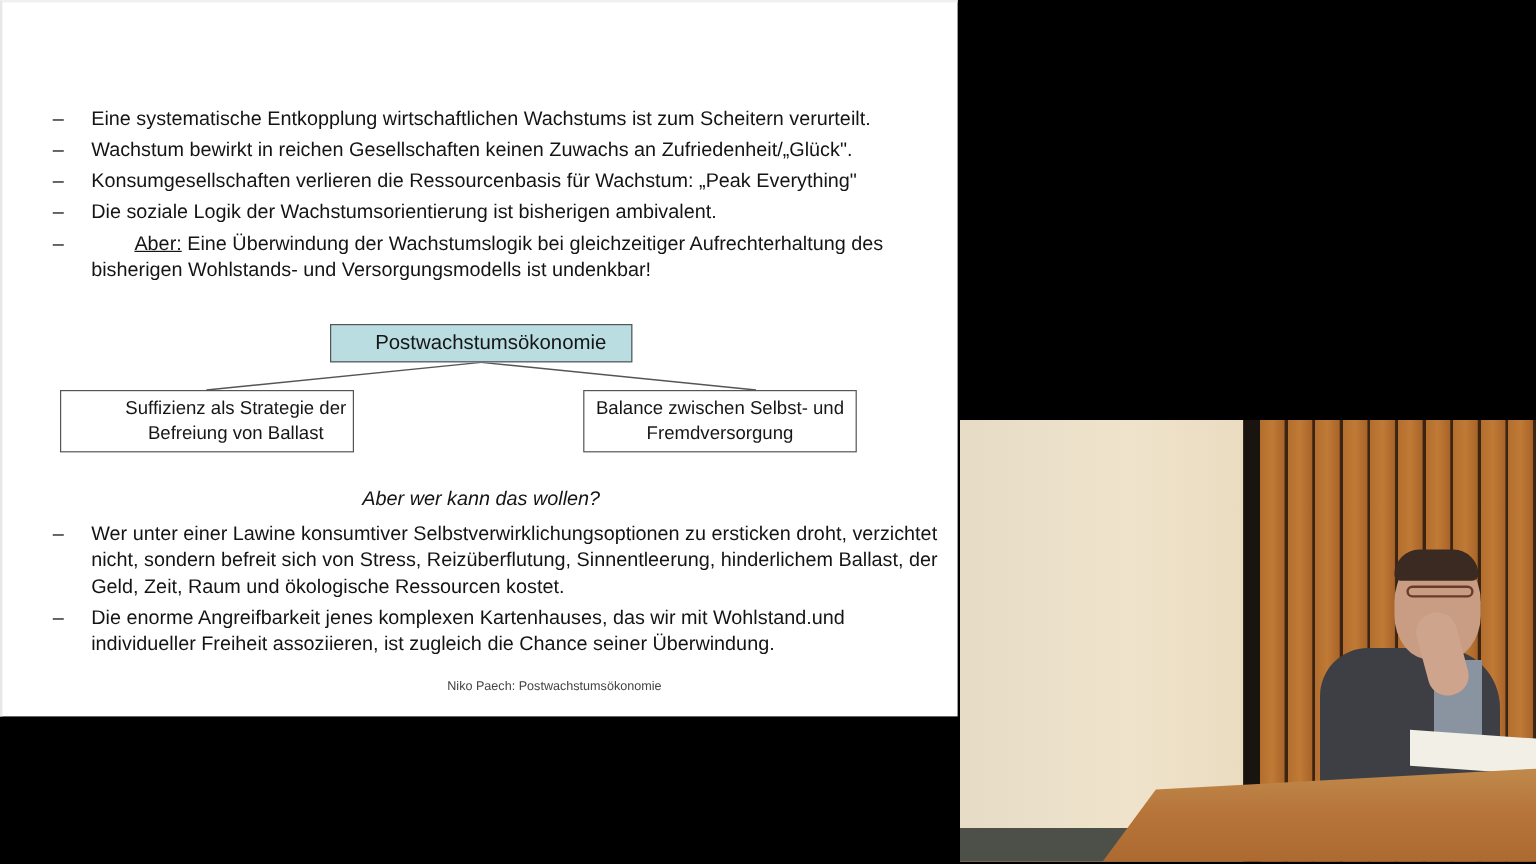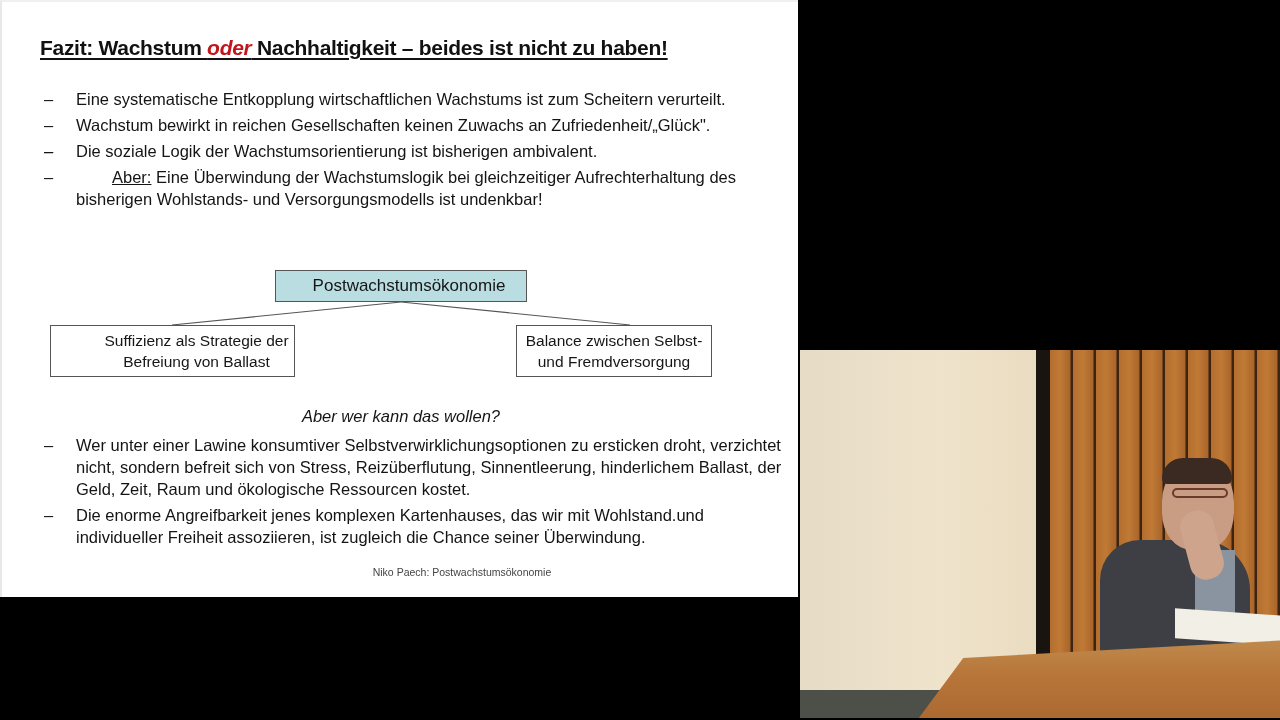--- a/index.html
+++ b/index.html
@@ -24,21 +24,21 @@
   .bullets .u { text-decoration: underline; margin-left: 36px; }
   .b1 { top: 86px; width: 740px; }
   .diagram { position: absolute; left: 0; top: 0; width: 798px; height: 400px; pointer-events: none; }
   .box {
     position: absolute; border: 1px solid #555; box-sizing: border-box;
     display: flex; align-items: center; justify-content: center; text-align: center;
     color: #161616; background: #fff;
   }
   .box.top { left: 273px; top: 268px; width: 252px; height: 32px; background: #b9dde0; font-size: 17px; padding-left: 16px; }
   .box.left { left: 48px; top: 323px; width: 245px; height: 52px; font-size: 15.5px; line-height: 21px; padding-left: 48px; }
-  .box.right { left: 514px; top: 323px; width: 196px; height: 52px; font-size: 15.5px; line-height: 21px; }
+  .box.right { left: 484px; top: 323px; width: 228px; height: 52px; font-size: 15.5px; line-height: 21px; }
   .question {
     position: absolute; left: 0; width: 798px; top: 405px; text-align: center;
     font-size: 16.5px; font-weight: normal; font-style: italic; color: #141414;
   }
   .b2 { top: 432px; width: 750px; }
   .footer {
     position: absolute; left: 0; width: 920px; top: 564px; text-align: center;
     font-size: 10.5px; color: #444;
   }
   .video {
@@ -58,26 +58,25 @@
   .glasses { position: absolute; left: 372px; top: 138px; width: 56px; height: 10px; border: 2px solid #6a3a2a; border-radius: 6px; box-sizing: border-box; }
   .hand { position: absolute; left: 385px; top: 160px; width: 34px; height: 70px; background: #cfa48c; border-radius: 16px; transform: rotate(-15deg); }
   .laptop { position: absolute; left: 375px; top: 262px; width: 110px; height: 30px; background: #f1efe6; transform: skewY(4deg); }
   .podium { position: absolute; left: 110px; top: 290px; width: 380px; height: 90px;
     background: linear-gradient(180deg, #c08a4c 0%, #b7753a 40%, #a9672e 100%); clip-path: polygon(14% 20%, 100% 0, 100% 100%, 0 100%); }
 </style>
 </head>
 <body>
 
 <div class="slide">
-  <h1 class="title"><span>Fazit: Wachstum </span><span class="accent">oder</span><span> Nachhaltigkeit – beides ist nicht zu haben!</span></h1>
 
   <ul class="bullets b1">
     <li><span class="dash">–</span><span>Eine systematische Entkopplung wirtschaftlichen Wachstums ist zum Scheitern verurteilt.</span></li>
     <li><span class="dash">–</span><span>Wachstum bewirkt in reichen Gesellschaften keinen Zuwachs an Zufriedenheit/„Glück".</span></li>
-    <li><span class="dash">–</span></li>
+    <li><span class="dash">–</span><span>Konsumgesellschaften verlieren die Ressourcenbasis für Wachstum: „Peak Everything"</span></li>
     <li><span class="dash">–</span><span>Die soziale Logik der Wachstumsorientierung ist bisherigen ambivalent.</span></li>
     <li><span class="dash">–</span><span class="u">Aber:</span><span> Eine Überwindung der Wachstumslogik bei gleichzeitiger Aufrechterhaltung des bisherigen Wohlstands- und Versorgungsmodells ist undenkbar!</span></li>
   </ul>
 
   <svg class="diagram" width="798" height="400">
     <line x1="399" y1="300" x2="170" y2="323" stroke="#555" stroke-width="1.2"></line>
     <line x1="399" y1="300" x2="628" y2="323" stroke="#555" stroke-width="1.2"></line>
   </svg>
   <div class="box top">Postwachstumsökonomie</div>
   <div class="box left">Suffizienz als Strategie der Befreiung von Ballast</div>

